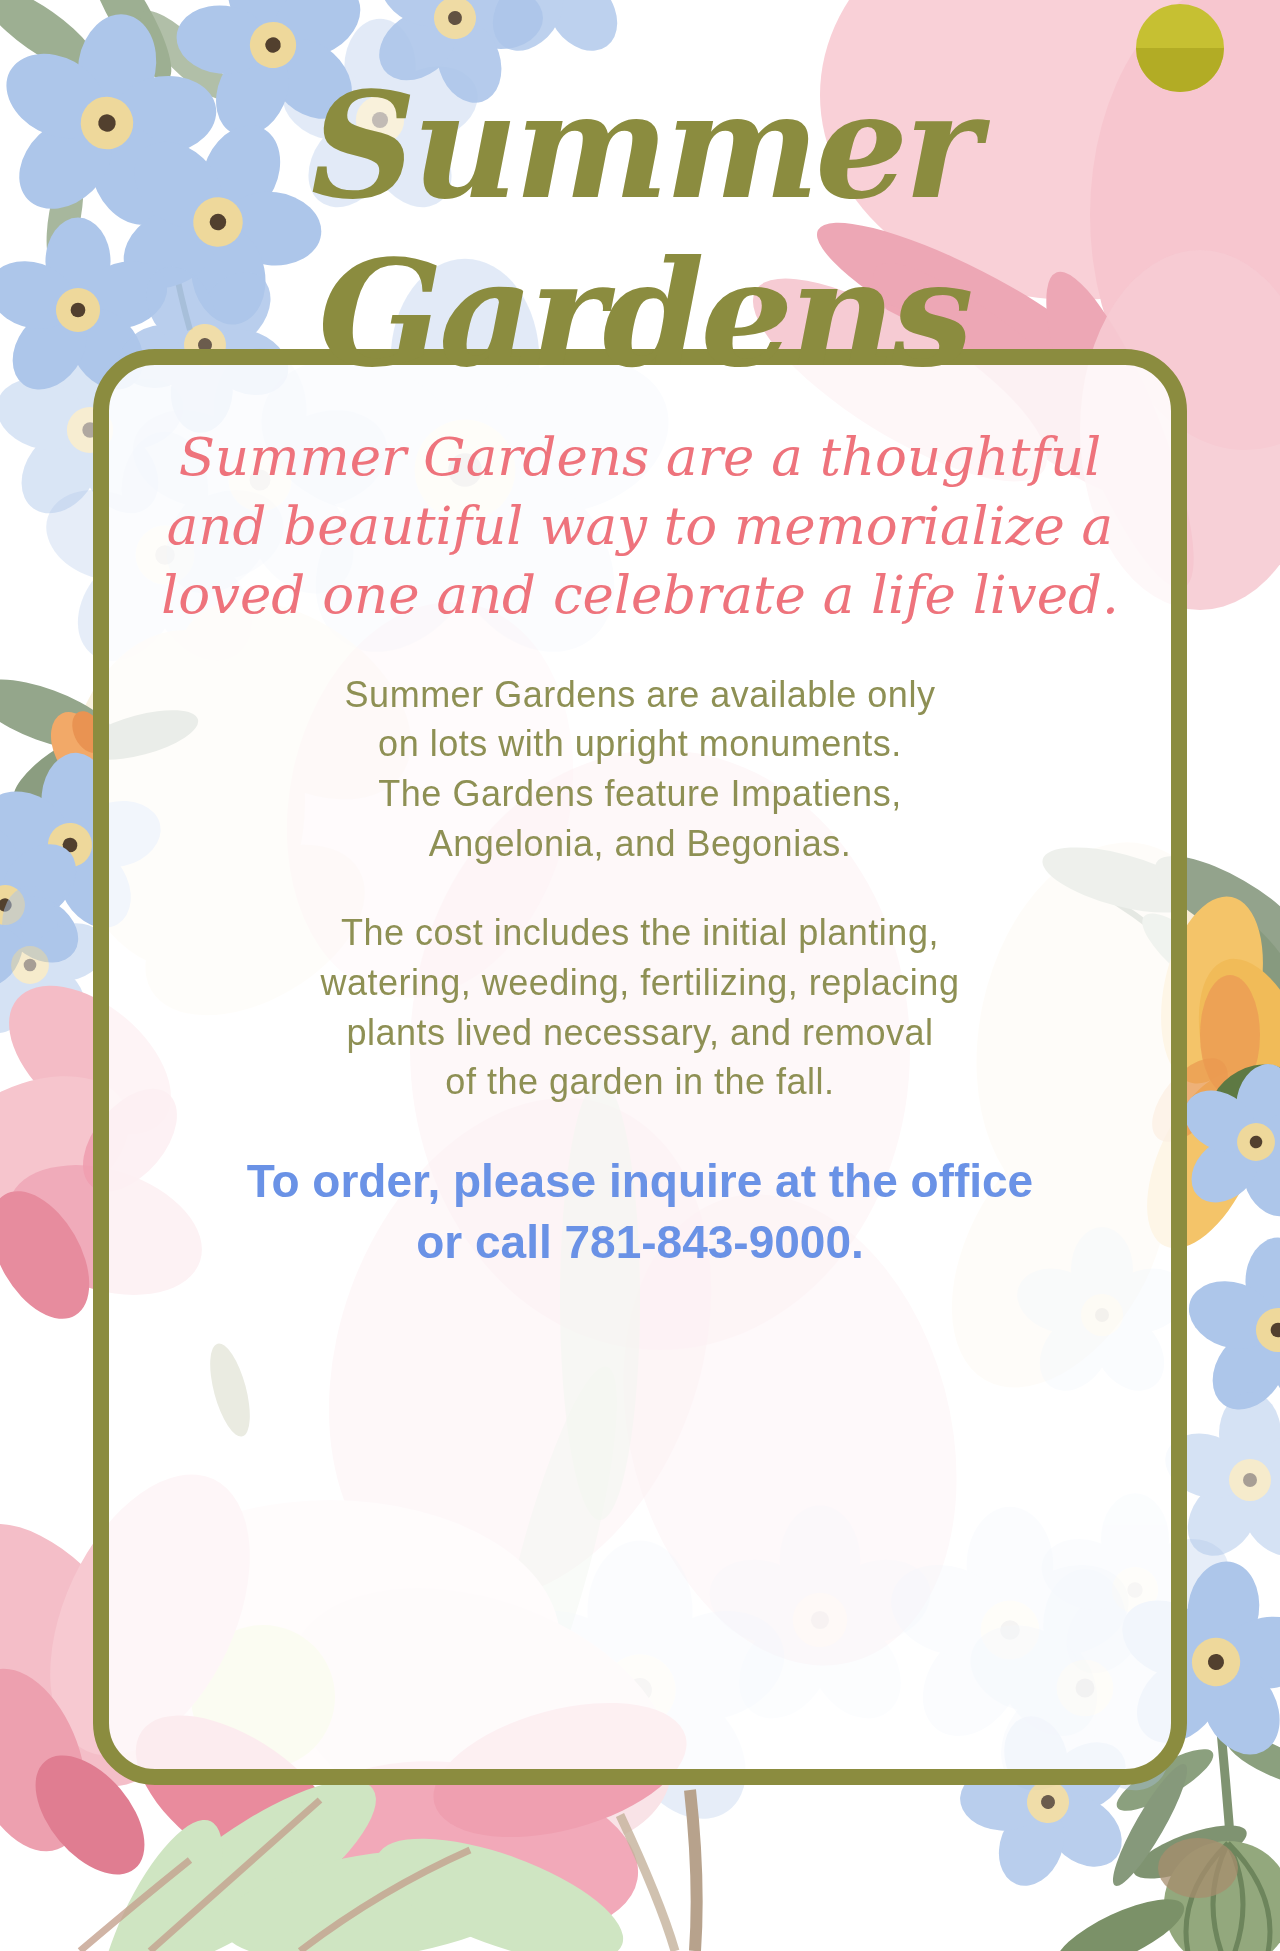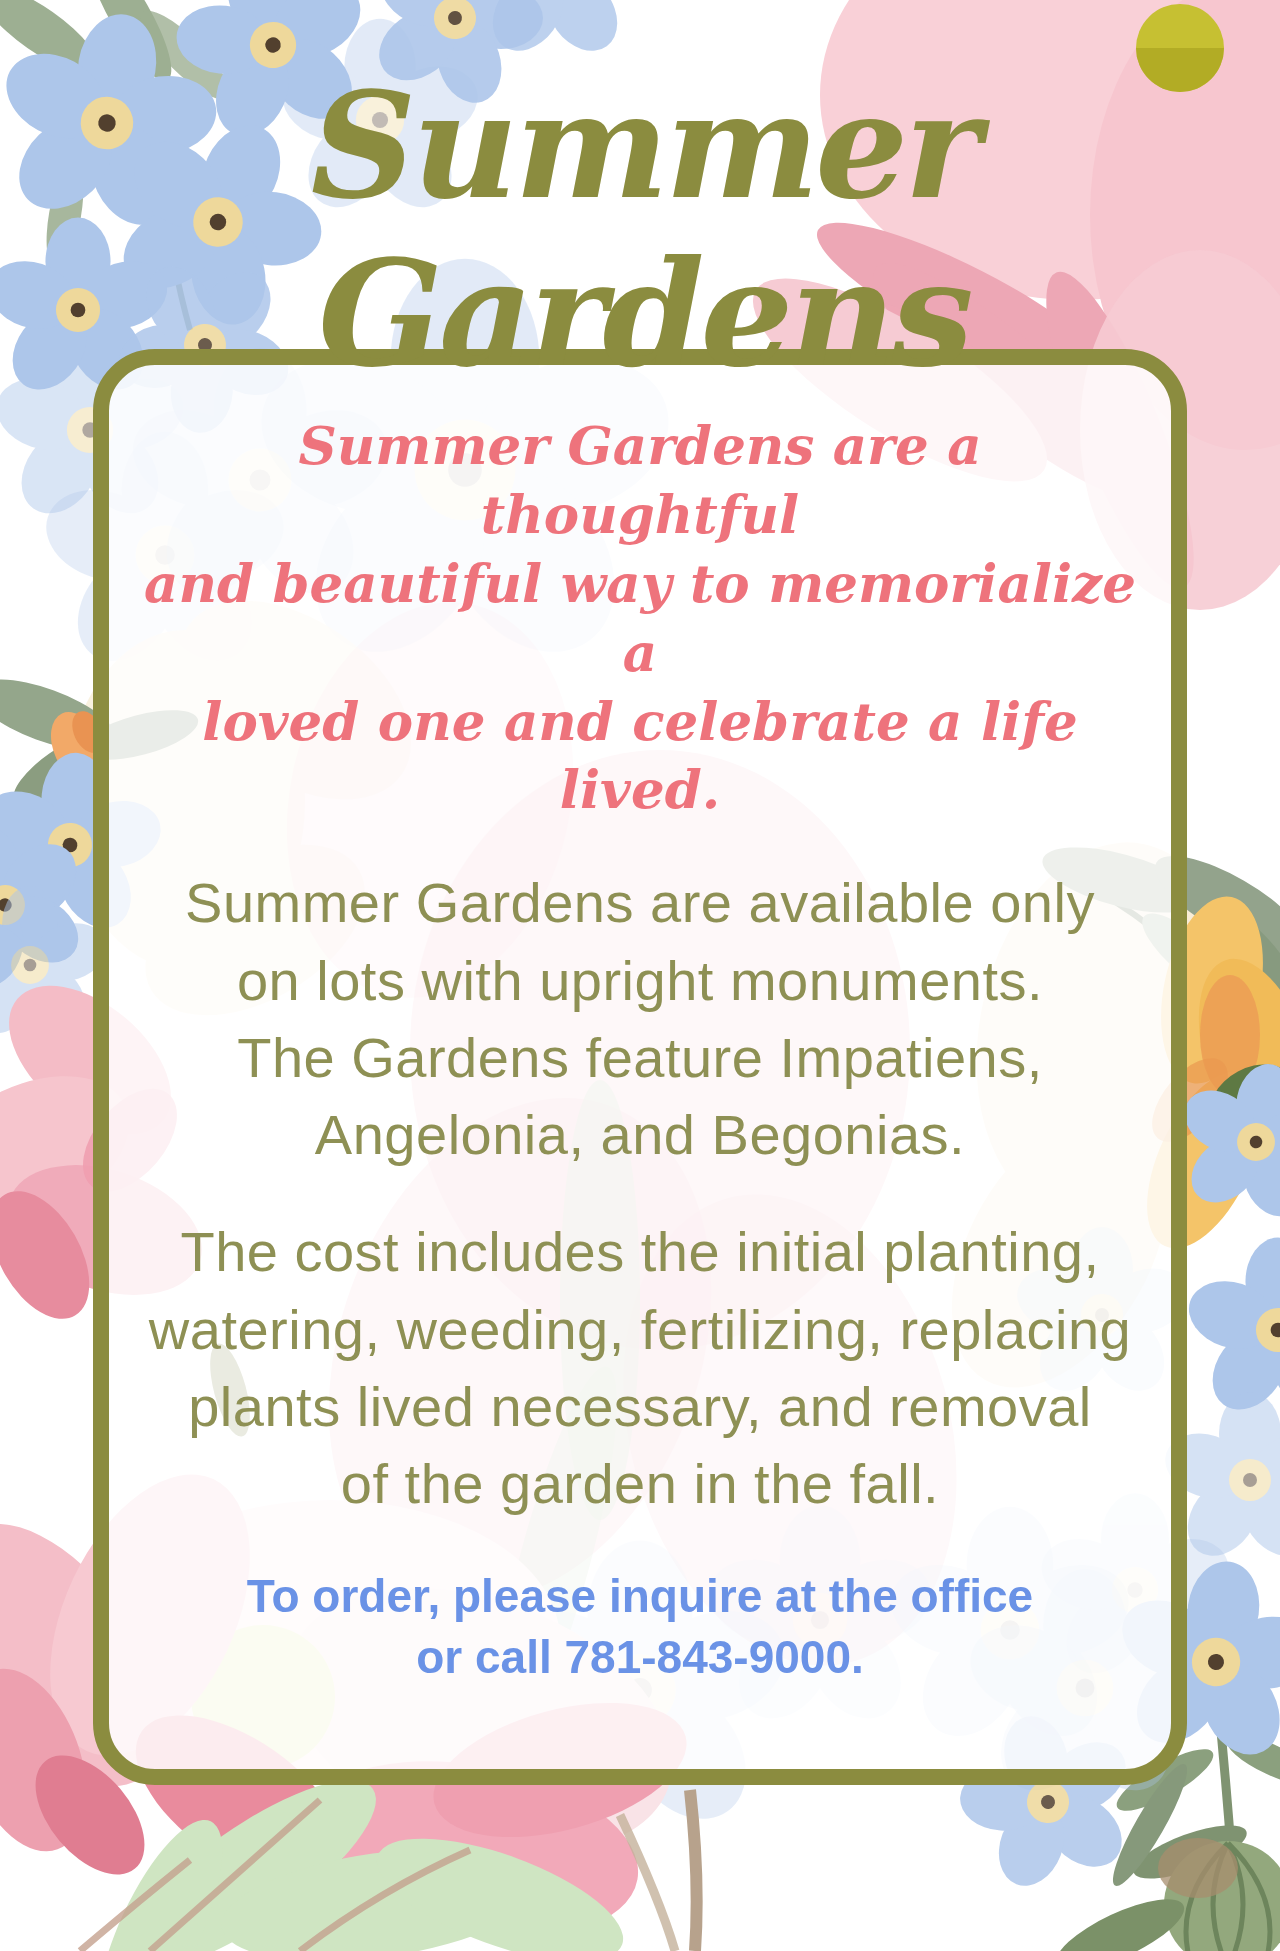--- a/index.html
+++ b/index.html
@@ -31,30 +31,30 @@
     border:16px solid var(--olive);
     border-radius:62px;
     background:rgba(255,255,255,0.84);
     z-index:1;
   }
   .card-content{
     padding:46px 28px 0;
     text-align:center;
   }
   .lead{
-    margin:0;
+    margin:12px;
     font-family:"DejaVu Serif",serif;
-    font-style:italic;font-weight:700;
+    font-style:italic;font-weight:400;
     font-size:53px;line-height:1.3;
     color:var(--pink-heading);
     white-space:pre-line;
   }
   .body-para{
     margin:40px 0 0;
-    font-size:56px;line-height:1.38;
+    font-size:36px;line-height:1.38;
     letter-spacing:0.5px;
     color:var(--olive-text);
     white-space:pre-line;
   }
   .contact{
     margin:44px 0 0;
     font-weight:700;
     font-size:46px;line-height:1.32;
     color:var(--blue-accent);
     white-space:pre-line;

